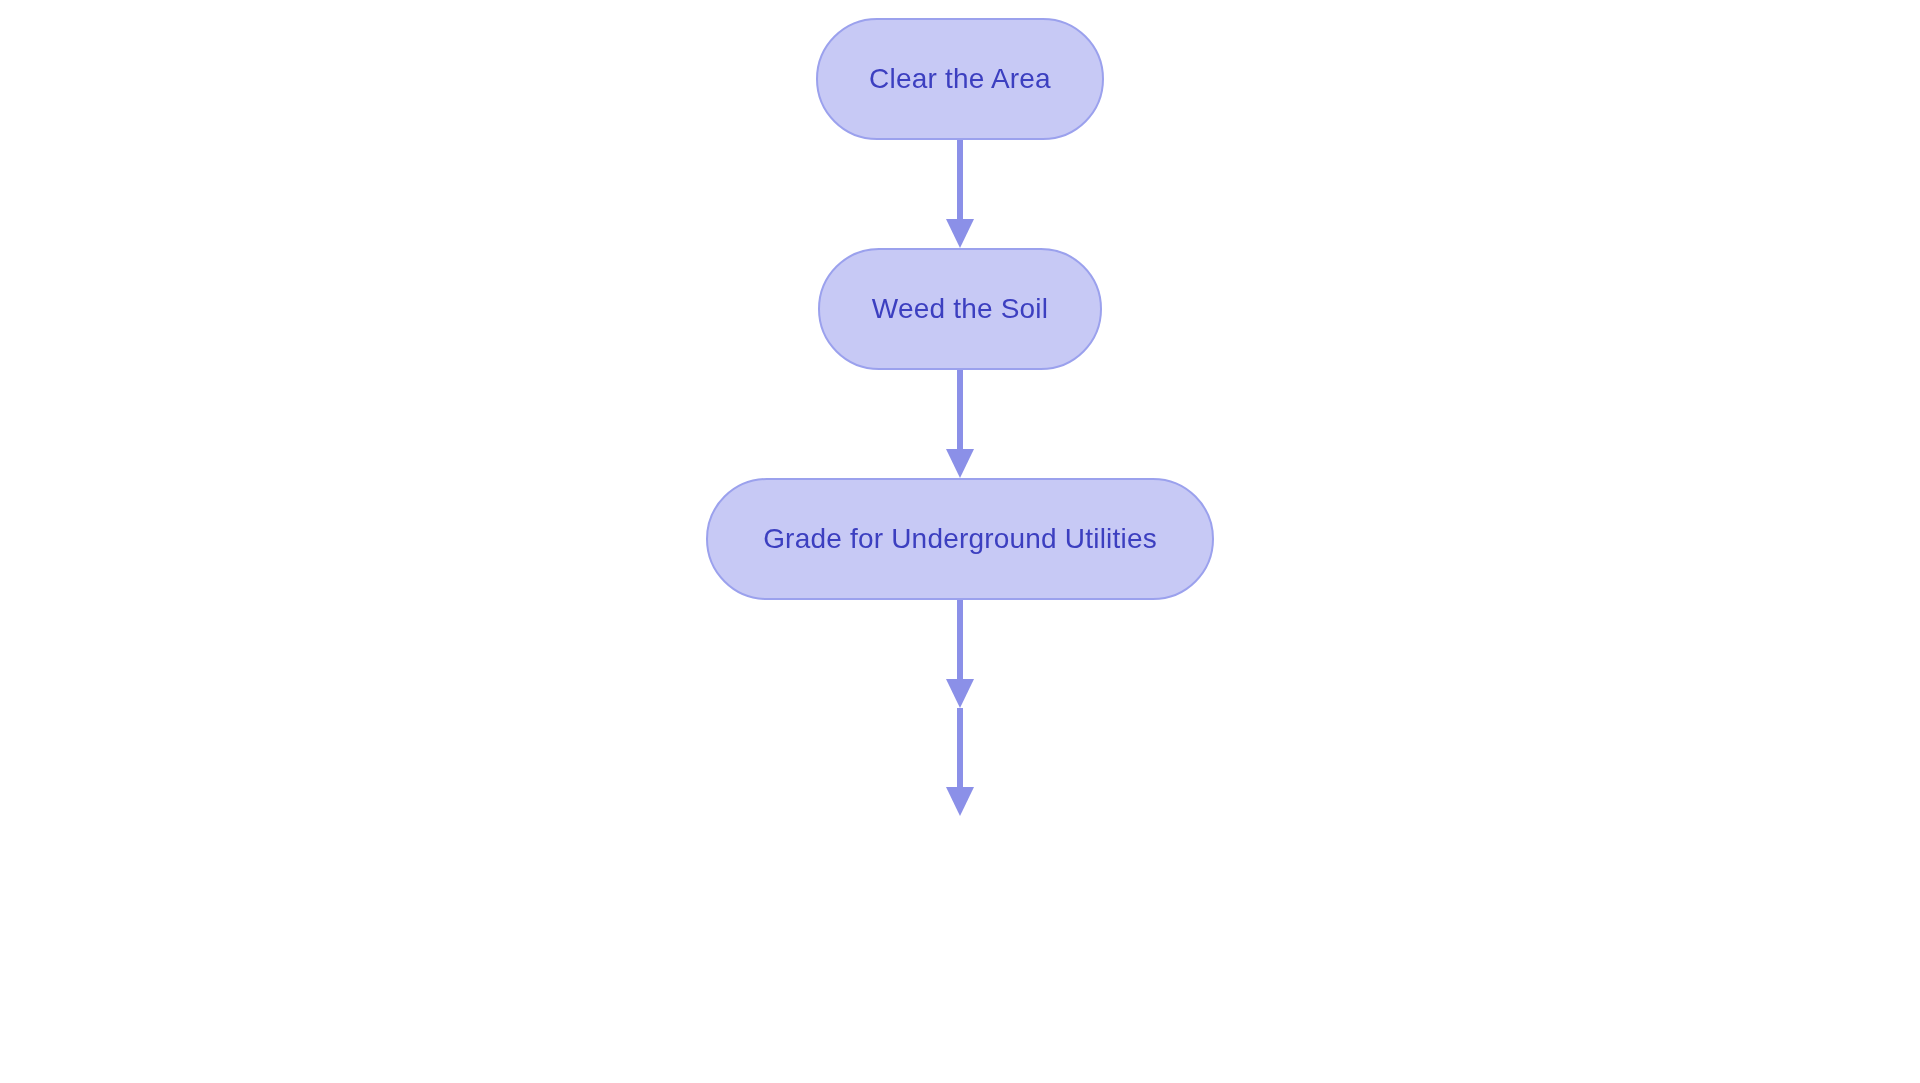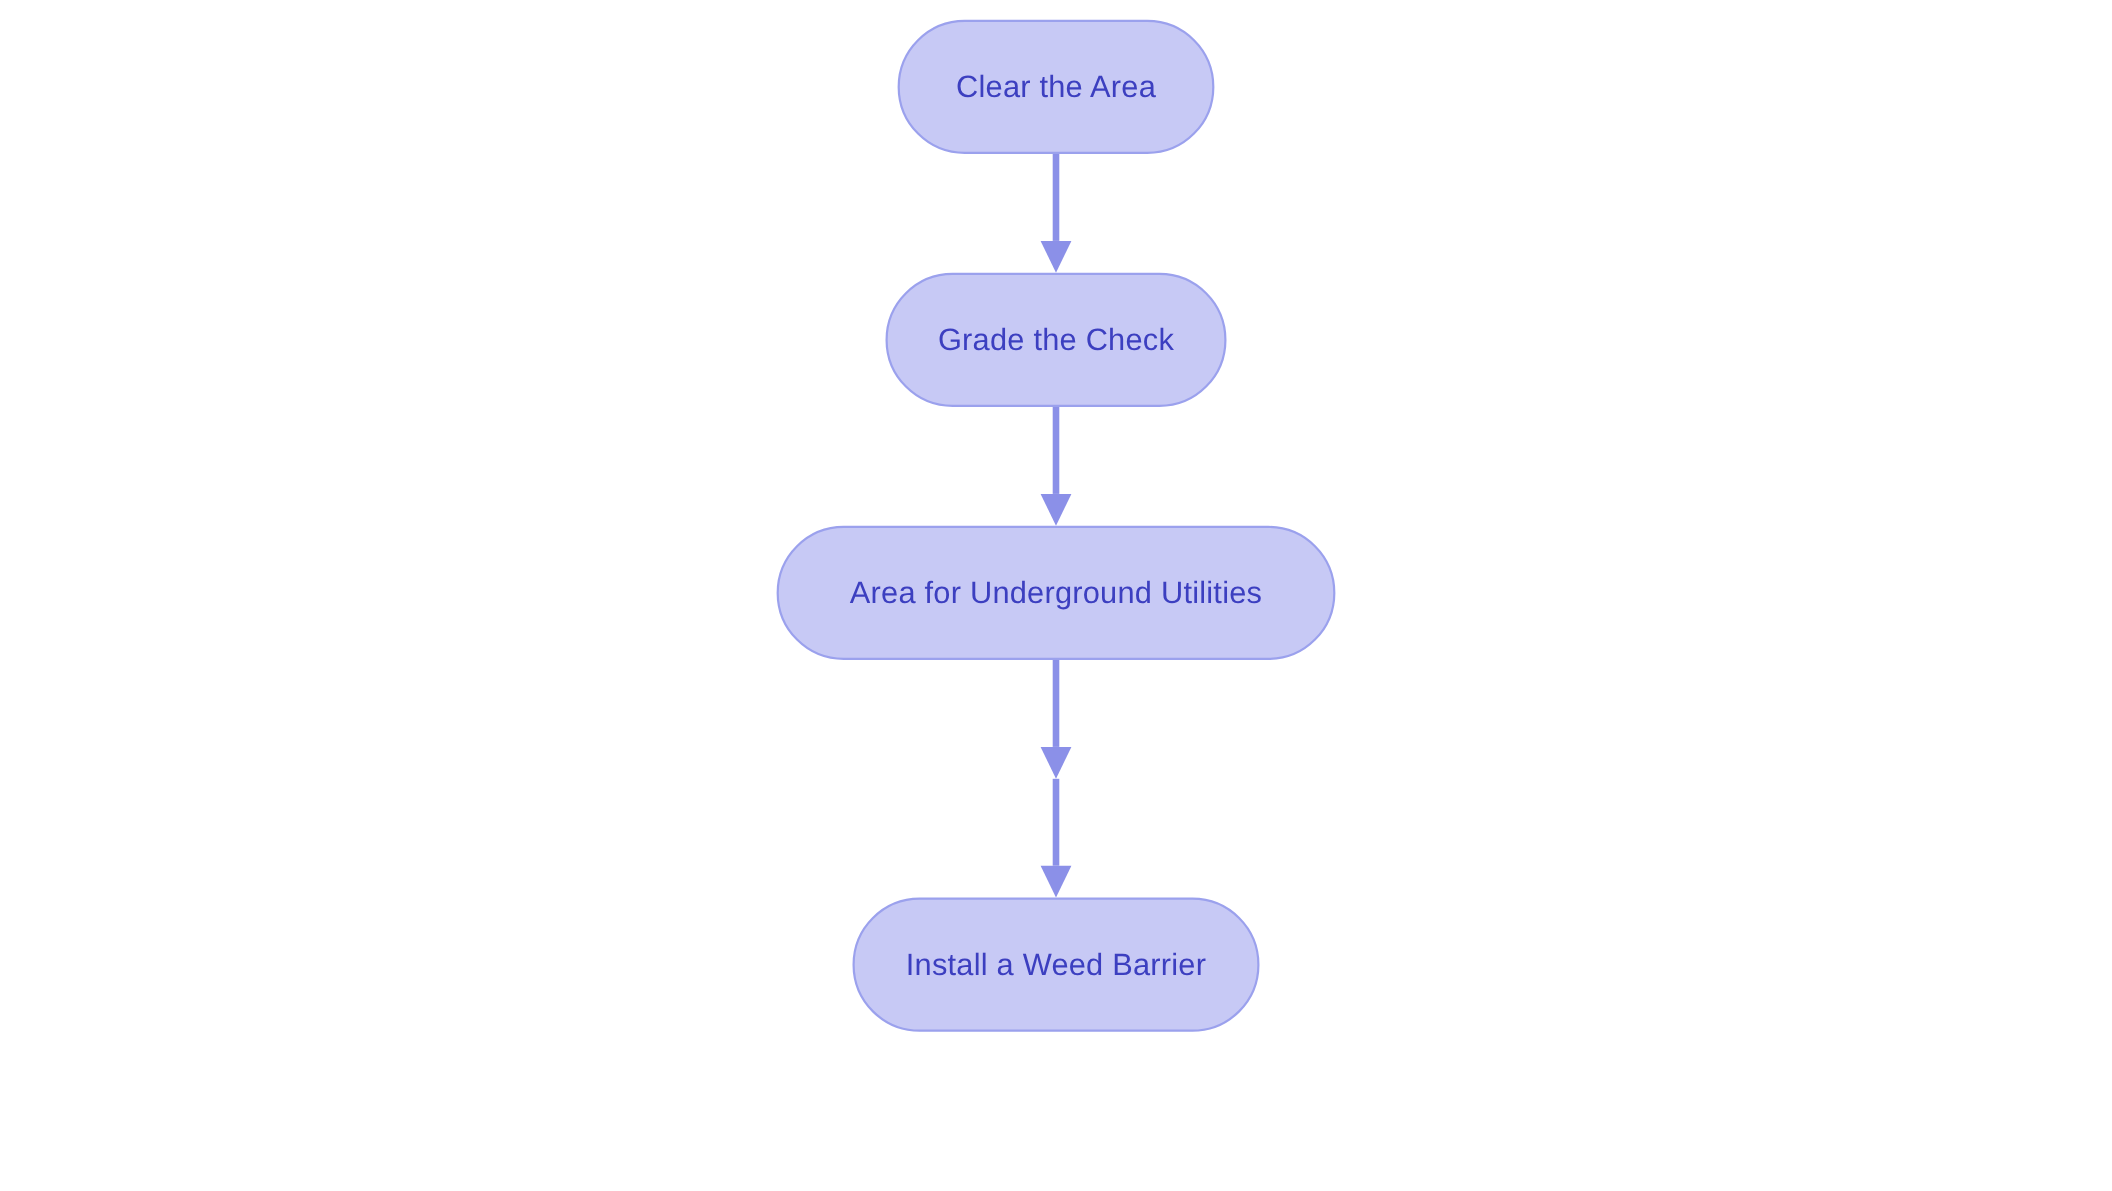--- a/index.html
+++ b/index.html
@@ -70,36 +70,35 @@
 <div class="canvas">
   <div class="flow">
 
     <div class="node">Clear the Area</div>
 
     <div class="arrow">
       <div class="shaft"></div>
       <div class="head"></div>
     </div>
 
-    <div class="node">Grade the Check</div>
+    <div class="node">Weed the Soil</div>
 
     <div class="arrow">
       <div class="shaft"></div>
       <div class="head"></div>
     </div>
 
-    <div class="node">Area for Underground Utilities</div>
+    <div class="node">Grade for Underground Utilities</div>
 
     <div class="arrow">
       <div class="shaft"></div>
       <div class="head"></div>
     </div>
 
 
     <div class="arrow">
       <div class="shaft"></div>
       <div class="head"></div>
     </div>
 
-    <div class="node">Install a Weed Barrier</div>
 
   </div>
 </div>
 
 </body></html>

